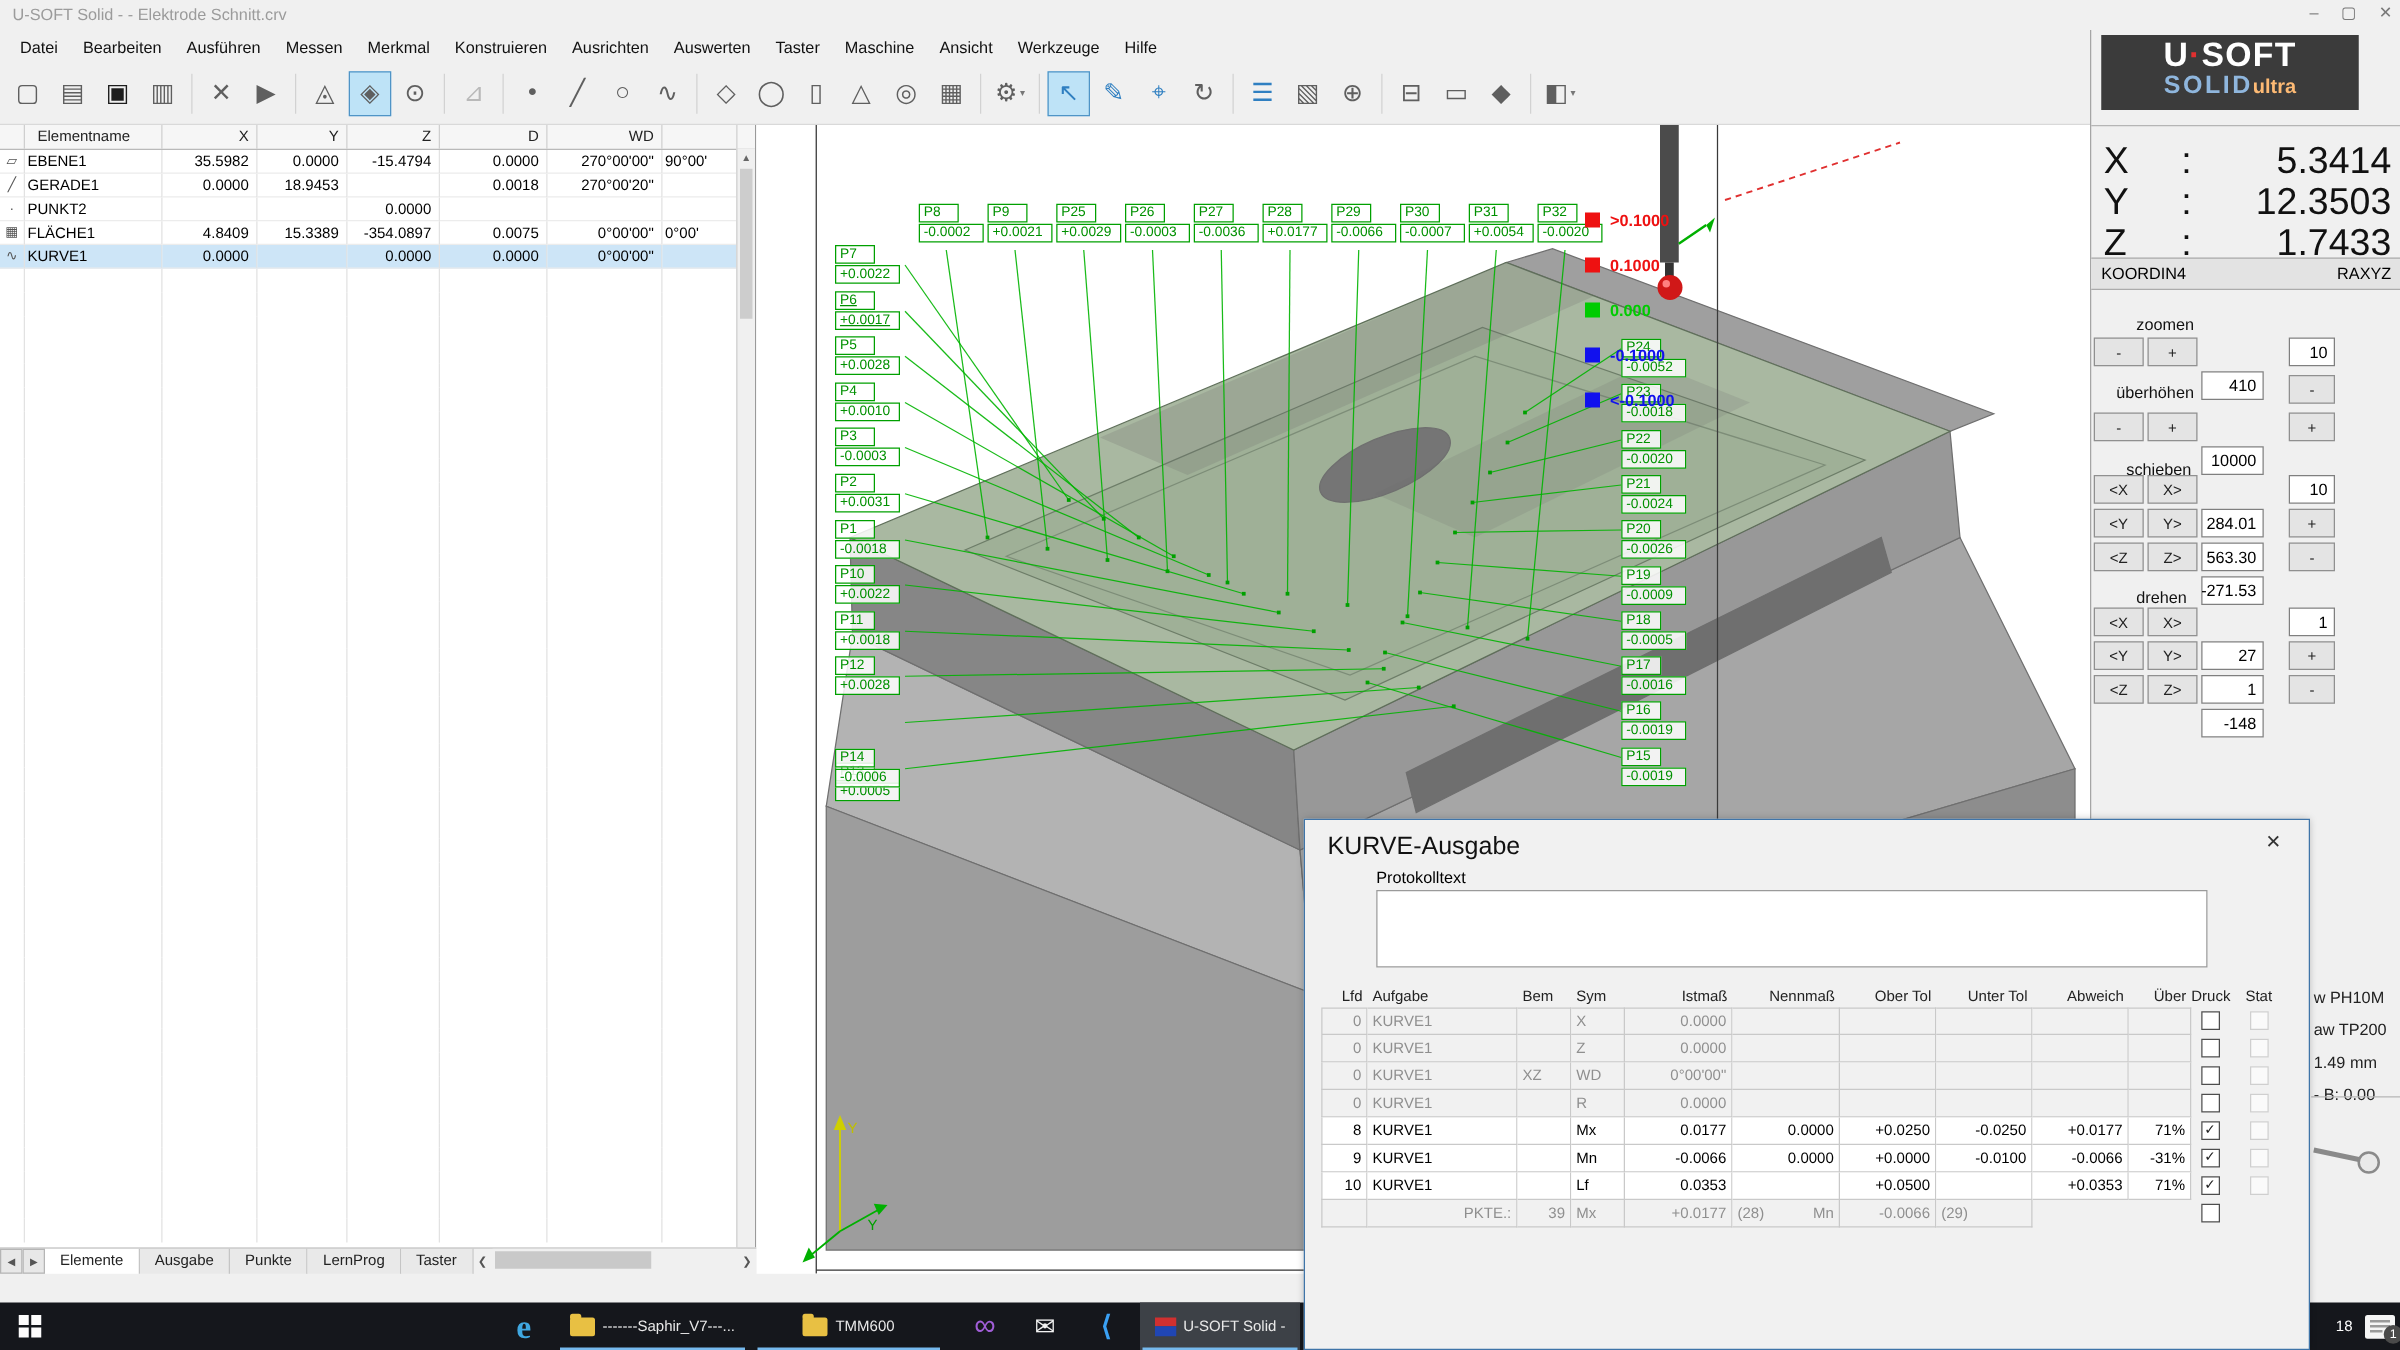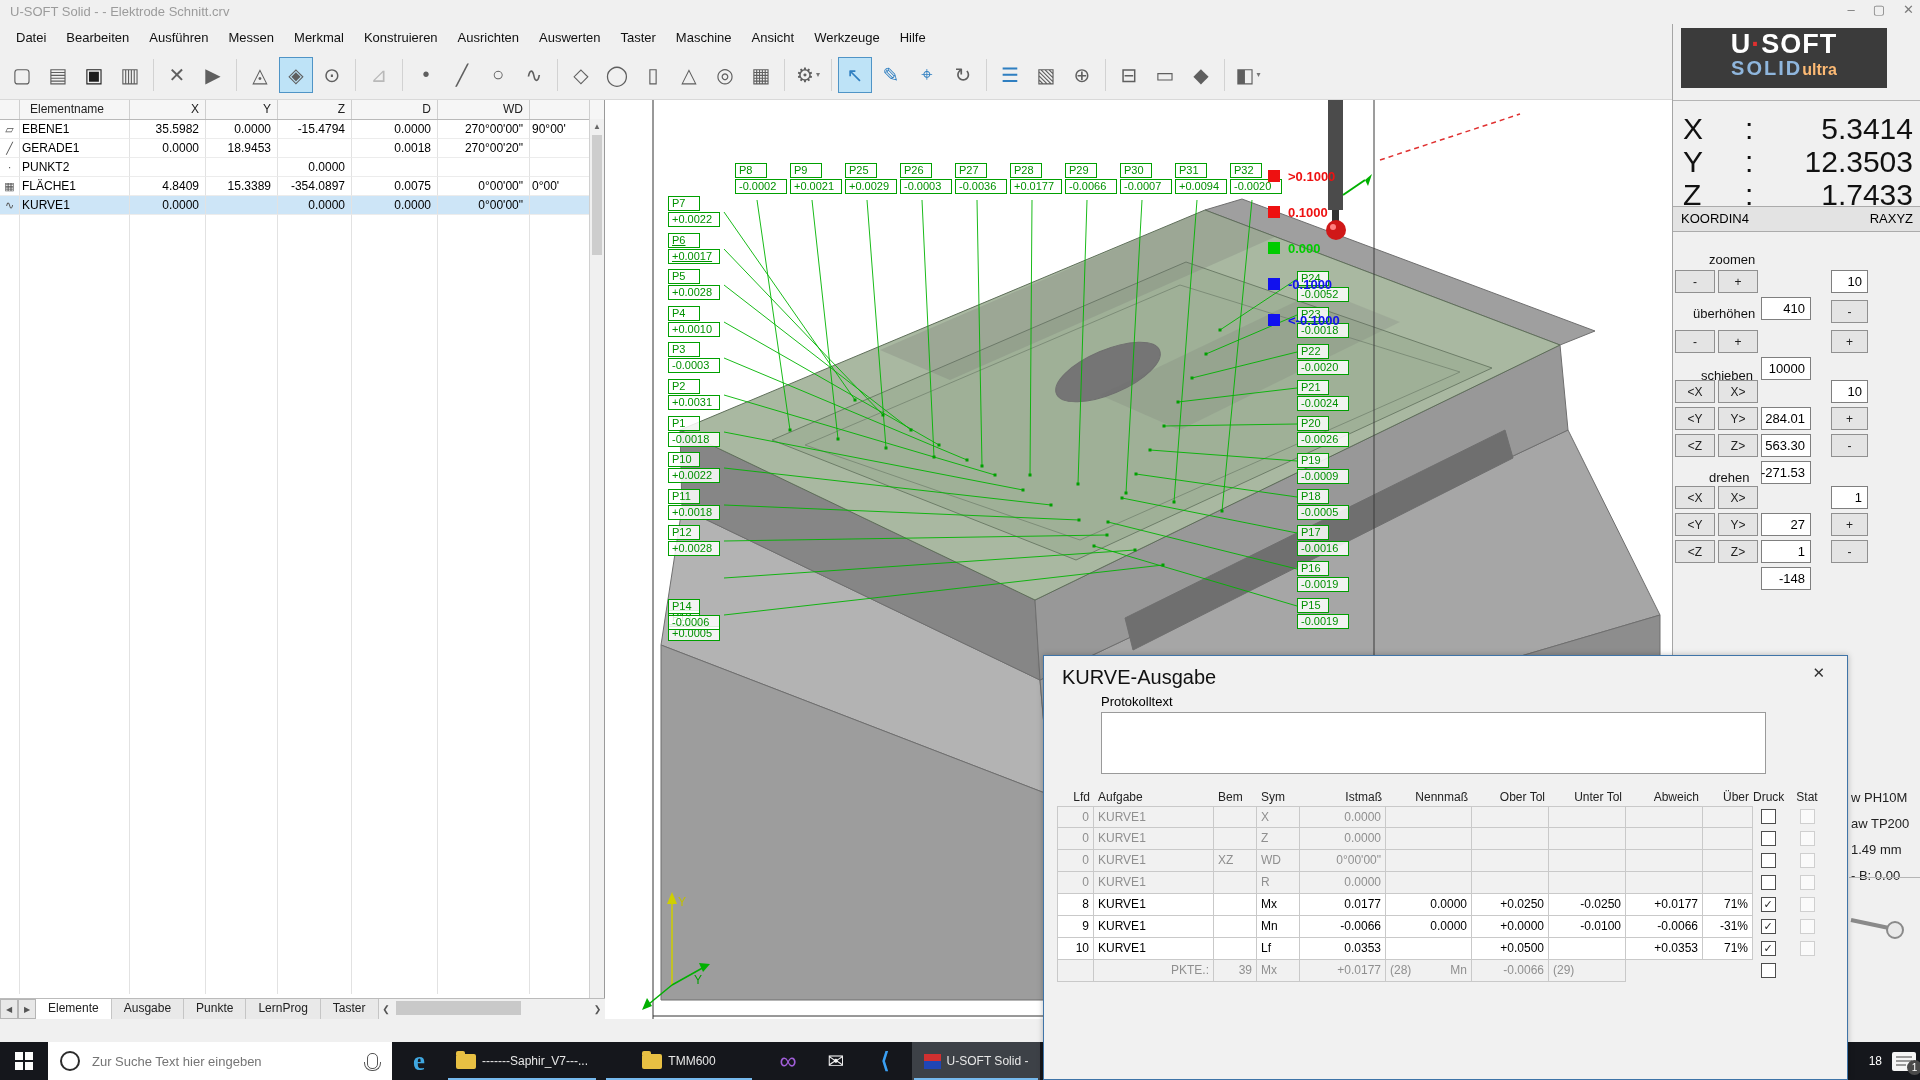--- a/index.html
+++ b/index.html
@@ -880,21 +880,21 @@
           <div class="plabel" style="left: 445px; top: 63px;">
             <span>P29</span>
             <span>-0.0066</span>
           </div>
           <div class="plabel" style="left: 500px; top: 63px;">
             <span>P30</span>
             <span>-0.0007</span>
           </div>
           <div class="plabel" style="left: 555px; top: 63px;">
             <span>P31</span>
-            <span>+0.0094</span>
+            <span>+0.0054</span>
           </div>
           <div class="plabel" style="left: 610px; top: 63px;">
             <span>P32</span>
             <span>-0.0020</span>
           </div>
           <div class="plabel" style="left: 677px; top: 171px;">
             <span>P24</span>
             <span>-0.0052</span>
           </div>
           <div class="plabel" style="left: 677px; top: 207px;">
@@ -1071,25 +1071,20 @@
   </div>
 
   <div id="taskbar">
     <div id="start-btn">
       <div class="winlogo">
           <i></i>
           <i></i>
           <i></i>
           <i></i>
         </div>
-    </div>
-    <div id="search-box">
-      <div id="cortana"></div>
-      <input id="search-input" placeholder="Zur Suche Text hier eingeben" style="">
-      <div id="mic"></div>
     </div>
     <div id="tk-apps">
         <div class="tk-app" style="left: 398px; width: 42px;">
           <span class="edge-e">e</span>
         </div>
         <div class="tk-app open" style="left: 446px; width: 152px;">
           <div class="folder"></div>
           <span>-------Saphir_V7---...</span>
         </div>
         <div class="tk-app open" style="left: 604px; width: 150px;">

